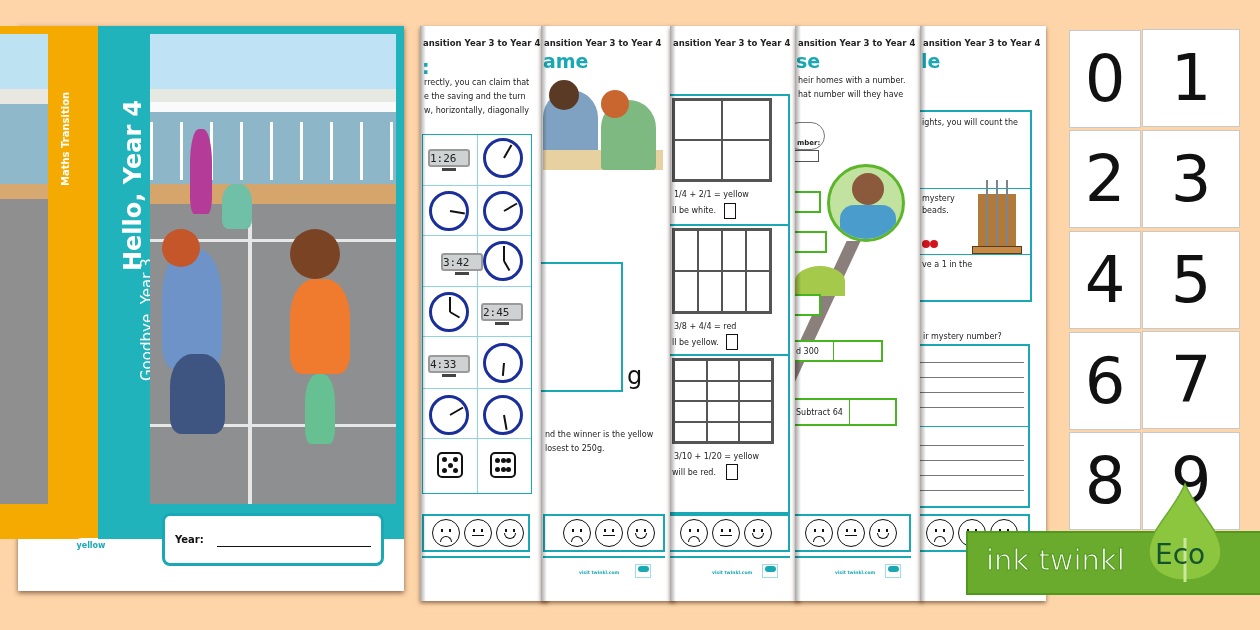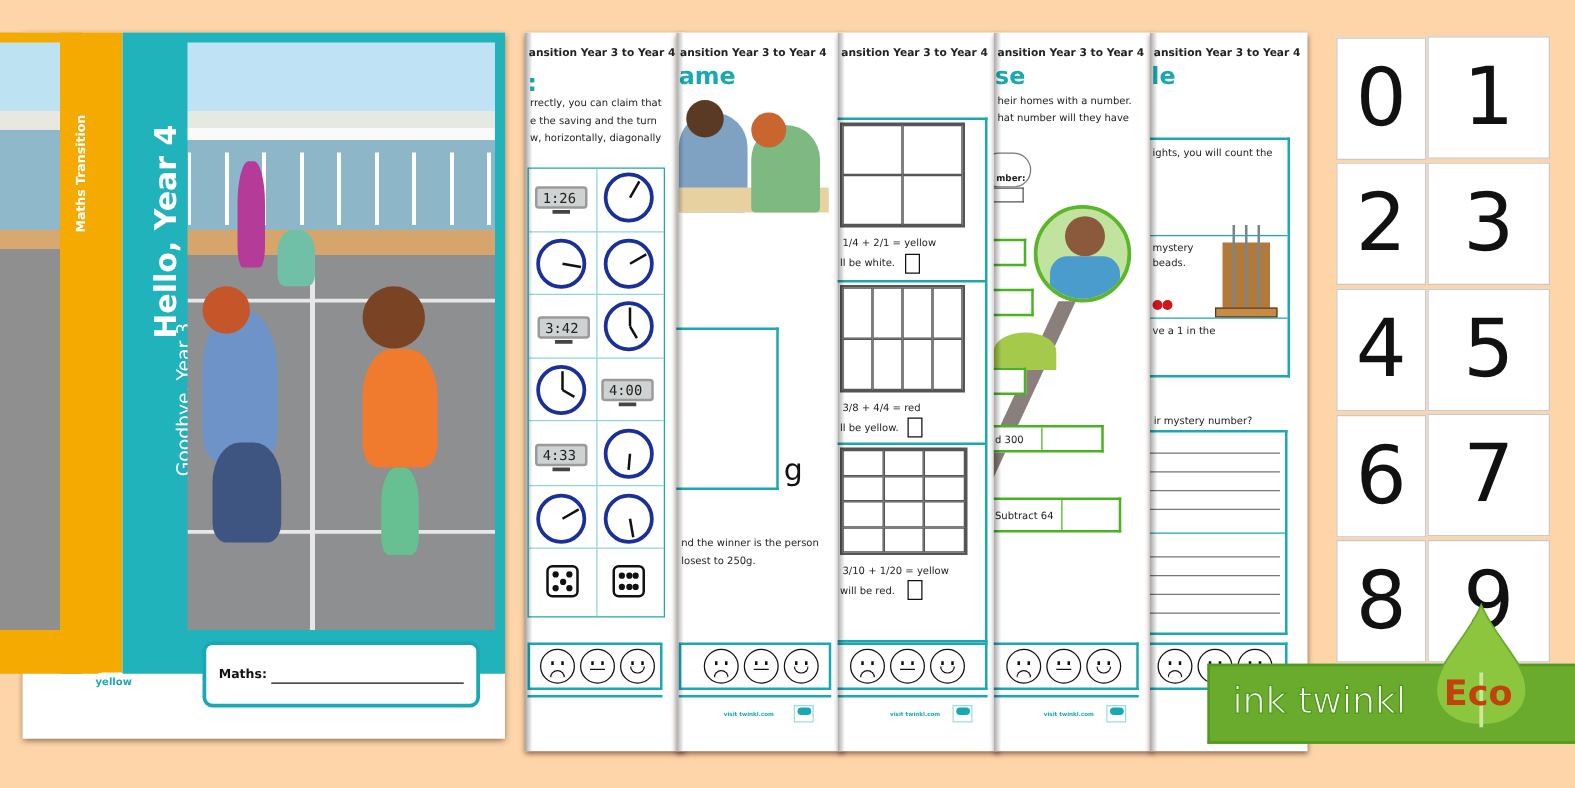--- a/index.html
+++ b/index.html
@@ -31,21 +31,21 @@
   .name-box { position:absolute; left:162px; top:513px; width:222px; height:53px; background:#fff; border:3px solid #1aa9b4; border-radius:8px; }
   .name-label { position:absolute; left:10px; top:18px; font-size:10px; font-weight:bold; color:#111; }
   .name-line { position:absolute; left:52px; right:10px; top:30px; border-bottom:1.5px solid #111; }
   .twinkl-logo { position:absolute; left:74px; top:538px; width:34px; height:16px; background:#fff; border-radius:8px; color:#1aa9b4; font-size:8px; font-weight:bold; text-align:center; line-height:16px; }
   .twinkl-url { position:absolute; left:74px; top:557px; font-size:4.5px; color:#fff; white-space:nowrap; }
 
   
   .clock { position:absolute; width:40px; height:40px; border-radius:50%; border:3px solid #1a2f9a; background:#fff; }
   .clock .h { position:absolute; left:50%; top:50%; width:2px; background:#111; transform-origin: 50% 0; }
   .digital { position:absolute; width:42px; height:18px; background:#cfd2d2; border:2px solid #9a9a9a; border-radius:3px;
-     font-family:"DejaVu Sans Mono", monospace; font-size:11px; text-align:center; padding-right:3px; line-height:15px; color:#222; }
+     font-family:"DejaVu Sans Mono", monospace; font-size:11px; text-align:left; padding-right:3px; line-height:15px; color:#222; }
   .digital::after { content:""; position:absolute; left:12px; bottom:-6px; width:14px; height:3px; background:#444; }
   .die { position:absolute; width:26px; height:26px; border:2px solid #111; border-radius:5px; background:#fff; }
   .pip { position:absolute; width:5px; height:5px; border-radius:50%; background:#111; }
 
   .face { position:absolute; width:28px; height:28px; border:1.5px solid #111; border-radius:50%; background:#fff; }
   .face .eye { position:absolute; top:9px; width:2px; height:3px; background:#111; }
   .face .mouth { position:absolute; left:7px; width:12px; height:6px; border:1.5px solid #111; }
 
   .footer-url { position:absolute; font-size:4.5px; color:#1aa9b4; font-weight:bold; }
   .footer-logo { position:absolute; width:16px; height:14px; border:1px solid #9fdde1; background:#fff; }
@@ -57,21 +57,21 @@
   .answer-sq { position:absolute; width:12px; height:16px; border:1.5px solid #111; }
 
   
   .num-card { position:absolute; width:72px; height:98px; background:#fff; border:1px solid #c9c9c9;
      font-family:"DejaVu Sans", sans-serif; font-size:64px; color:#111; text-align:center; line-height:96px; }
 
   
   .eco-banner { position:absolute; left:966px; top:531px; width:294px; height:64px; background:#6aab2d; border:2px solid #4f9a1c; border-right:none; }
   .eco-text { position:absolute; left:18px; top:10px; font-size:29px; color:#fff; white-space:nowrap; -webkit-text-stroke: 1px #4f9a1c; }
   .eco-drop { position:absolute; left:1147px; top:482px; width:76px; height:100px; }
-  .eco-label { position:absolute; left:1155px; top:538px; font-size:28px; font-weight:bold; color:#c2410c; }
+  .eco-label { position:absolute; left:1155px; top:538px; font-size:28px; font-weight:normal; color:#14532d; }
 </style>
 </head>
 <body>
 
 <div>
   <div class="cover-page"></div>
   <div class="cover-back"></div>
   <div class="cover-back-img"></div>
   <div class="cover-orange">
     <div class="vert-text" style="left:12px; top:160px; font-size:10px;">Maths Transition</div>
@@ -90,21 +90,21 @@
     <div class="kid" style="left:40px;top:95px;width:22px;height:85px;background:#b43b97;"></div>
     <div class="kid" style="left:72px;top:150px;width:30px;height:45px;background:#6fc0a6;"></div>
     <div class="kid" style="left:12px;top:215px;width:60px;height:120px;background:#6e93c9;"></div>
     <div class="kid" style="left:20px;top:320px;width:55px;height:80px;background:#3f5581;"></div>
     <div class="kid" style="left:12px;top:195px;width:38px;height:38px;background:#c5562a;border-radius:50%;"></div>
     <div class="kid" style="left:140px;top:195px;width:50px;height:50px;background:#7a4324;border-radius:50%;"></div>
     <div class="kid" style="left:140px;top:245px;width:60px;height:95px;background:#f07a2e;"></div>
     <div class="kid" style="left:155px;top:340px;width:30px;height:70px;background:#67c092;"></div>
   </div>
   <div class="name-box">
-    <span class="name-label">Maths:</span>
+    <span class="name-label">Year:</span>
     <span class="name-line"></span>
   </div>
 </div>
 
 <div class="page stack-shadow edge-shadow" style="left:420px; top:26px; width:128px; height:575px;">
   <div class="page-header" style="left:3px;">ansition Year 3 to Year 4</div>
   <div class="page-title" style="left:2px;">:</div>
   <div class="small-text" style="left:4px; top:50px;">rrectly, you can claim that</div>
   <div class="small-text" style="left:4px; top:64px;">e the saving and the turn</div>
   <div class="small-text" style="left:4px; top:78px;">w, horizontally, diagonally</div>
@@ -121,30 +121,30 @@
     <div class="digital" style="left:5px; top:14px;">1:26</div>
     <div class="clock" style="left:60px; top:3px;">
         <span class="h" style="height:15px;transform:rotate(210deg);"></span>
       </div>
     <div class="clock" style="left:6px; top:56px;">
         <span class="h" style="height:15px;transform:rotate(-80deg);"></span>
       </div>
     <div class="clock" style="left:60px; top:56px;">
         <span class="h" style="height:15px;transform:rotate(-120deg);"></span>
       </div>
-    <div class="digital" style="left:7px; top:118px;">3:42</div>
+    <div class="digital" style="left:18px; top:118px;">3:42</div>
     <div class="clock" style="left:60px; top:106px;">
         <span class="h" style="height:15px;transform:rotate(180deg);"></span>
         <span class="h" style="height:11px;transform:rotate(-30deg);"></span>
       </div>
     <div class="clock" style="left:6px; top:157px;">
         <span class="h" style="height:15px;transform:rotate(180deg);"></span>
         <span class="h" style="height:11px;transform:rotate(-60deg);"></span>
       </div>
-    <div class="digital" style="left:58px; top:168px;">4:00</div>
+    <div class="digital" style="left:58px; top:168px;">2:45</div>
     <div class="digital" style="left:5px; top:220px;">4:33</div>
     <div class="clock" style="left:60px; top:208px;">
         <span class="h" style="height:13px;transform:rotate(5deg);"></span>
       </div>
     <div class="clock" style="left:6px; top:260px;">
         <span class="h" style="height:15px;transform:rotate(-120deg);"></span>
       </div>
     <div class="clock" style="left:60px; top:260px;">
         <span class="h" style="height:15px;transform:rotate(-10deg);"></span>
       </div>
@@ -191,21 +191,21 @@
   <div class="page-title" style="left:2px; top:24px;">ame</div>
   <div style="position:absolute;left:2px;top:54px;width:130px;height:100px;">
     <div style="position:absolute;left:0;top:10px;width:55px;height:80px;background:#7fa1c2;border-radius:30px 30px 4px 4px;"></div>
     <div style="position:absolute;left:6px;top:0;width:30px;height:30px;background:#5a3a25;border-radius:50%;"></div>
     <div style="position:absolute;left:0;top:70px;width:120px;height:20px;background:#e8d1a0;"></div>
     <div style="position:absolute;left:58px;top:20px;width:55px;height:70px;background:#7fb982;border-radius:30px 30px 4px 4px;"></div>
     <div style="position:absolute;left:58px;top:10px;width:28px;height:28px;background:#c9652f;border-radius:50%;"></div>
   </div>
   <div style="position:absolute;left:-2px;top:236px;width:84px;height:130px;border:2px solid #1aa9b4;border-left:none;"></div>
   <div style="position:absolute;left:86px;top:336px;font-size:24px;color:#111;">g</div>
-  <div class="small-text" style="left:4px; top:402px;">nd the winner is the person</div>
+  <div class="small-text" style="left:4px; top:402px;">nd the winner is the yellow</div>
   <div class="small-text" style="left:4px; top:416px;">losest to 250g.</div>
 
   <div class="teal-box" style="left:2px; top:488px; width:122px; height:38px;">
     <div class="face" style="left:18px;top:3px;">
         <span class="eye" style="left:8px;"></span>
         <span class="eye" style="left:16px;"></span>
         <span class="mouth" style="top:16px;border-radius:8px 8px 0 0;border-bottom:none;"></span>
       </div>
     <div class="face" style="left:50px;top:3px;">
         <span class="eye" style="left:8px;"></span>

